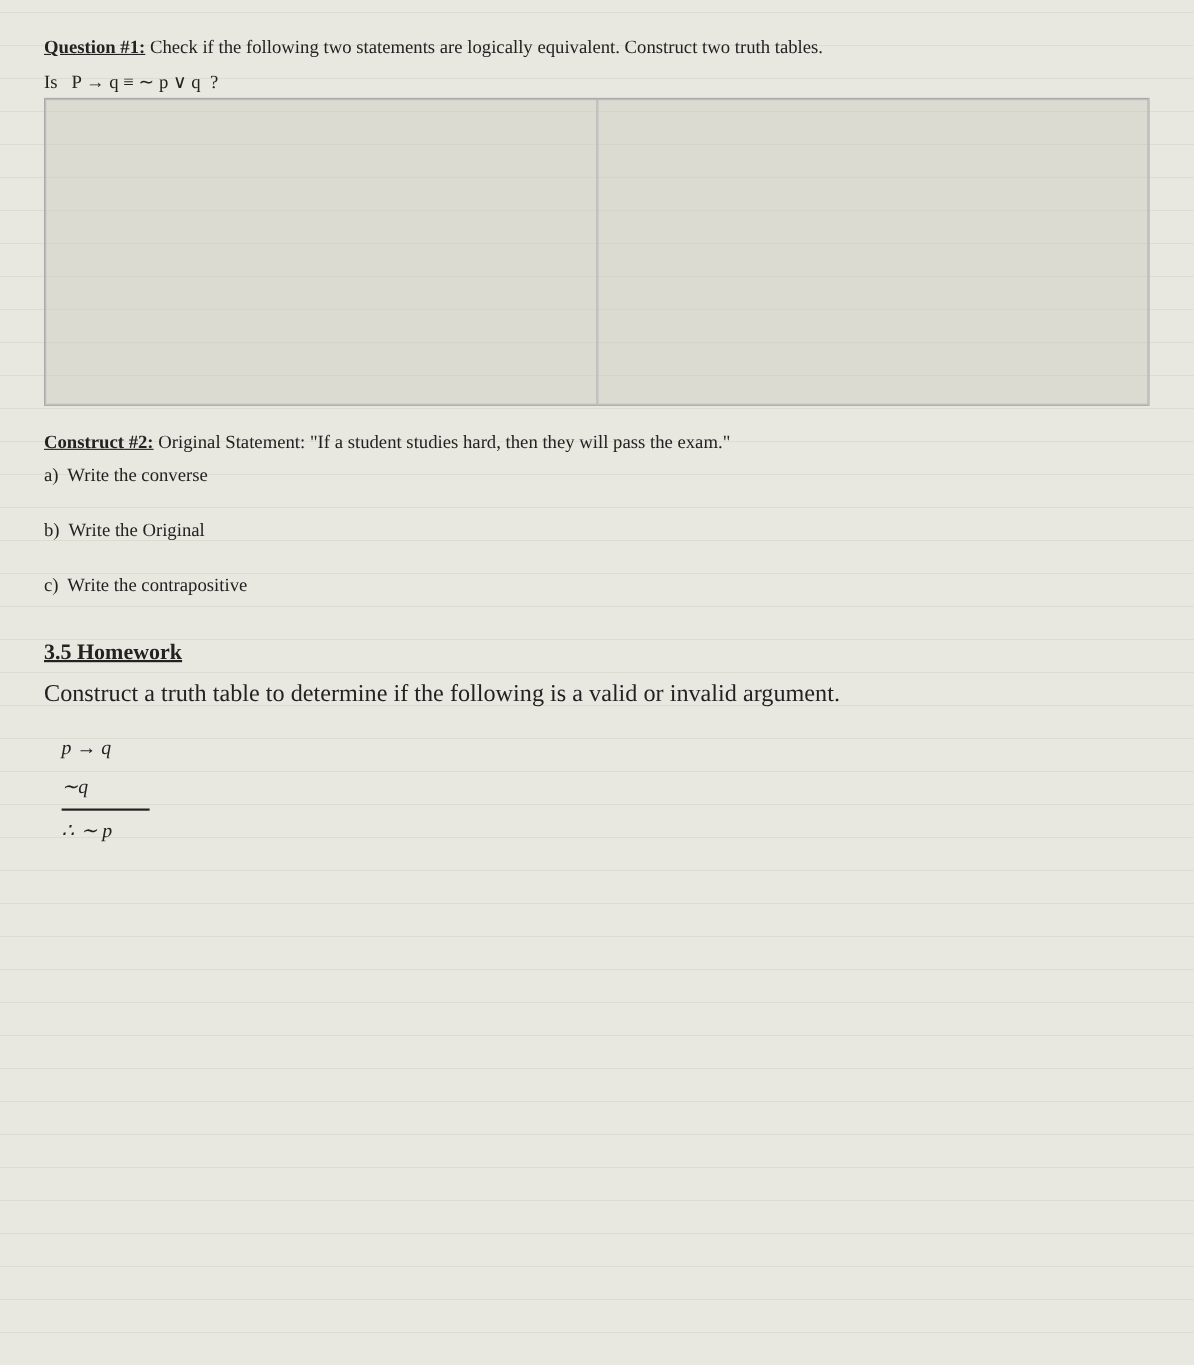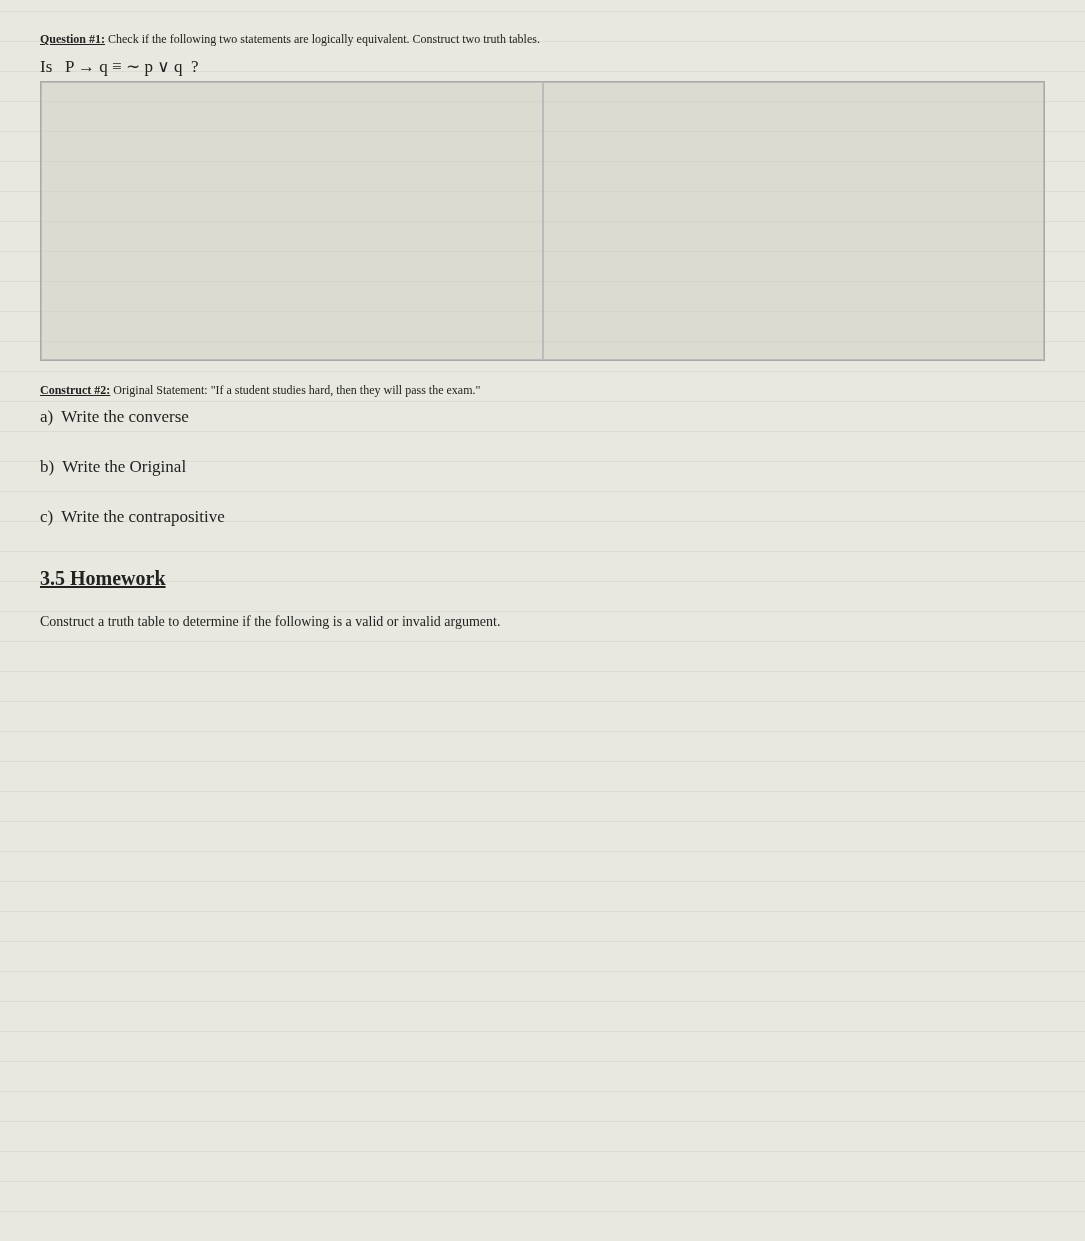--- a/index.html
+++ b/index.html
@@ -40,21 +40,21 @@
     .content {
       position: relative;
       z-index: 1;
     }
 
     .question-block {
       margin-bottom: 20px;
     }
 
     .question-title {
-      font-size: 12px;
+      font-size: 17px;
       margin-bottom: 8px;
       line-height: 1.5;
     }
 
     .question-title .q-label {
       font-weight: bold;
       text-decoration: underline;
     }
 
     .formula-line {
@@ -98,25 +98,25 @@
     .sub-letter {
       font-size: 17px;
     }
 
     
     .section-title {
       font-size: 20px;
       font-weight: bold;
       text-decoration: underline;
       margin-top: 40px;
-      margin-bottom: 24px;
+      margin-bottom: 12px;
     }
 
     .section-intro {
-      font-size: 14px;
+      font-size: 22px;
       margin-bottom: 18px;
     }
 
     
     .logic-argument {
       margin-left: 16px;
       font-size: 18px;
       line-height: 2;
     }
 
@@ -187,15 +187,27 @@
         <span class="sub-letter">c)</span>
         <span>Write the contrapositive</span>
       </div>
     </div>
   </div>
 
   <div class="section-block">
     <div class="section-title">3.5 Homework</div>
     <div class="section-intro">Construct a truth table to determine if the following is a valid or invalid argument.</div>
 
+    <div class="logic-argument">
+      <span class="logic-line">
+        p → q
+      </span>
+      <span class="logic-underline">
+        ∼q
+      </span>
+      <div class="logic-conclusion">
+        <span class="therefore-symbol">∴</span>
+        <span>∼ p</span>
+      </div>
+    </div>
   </div>
 
 </div>
 
 </body></html>

